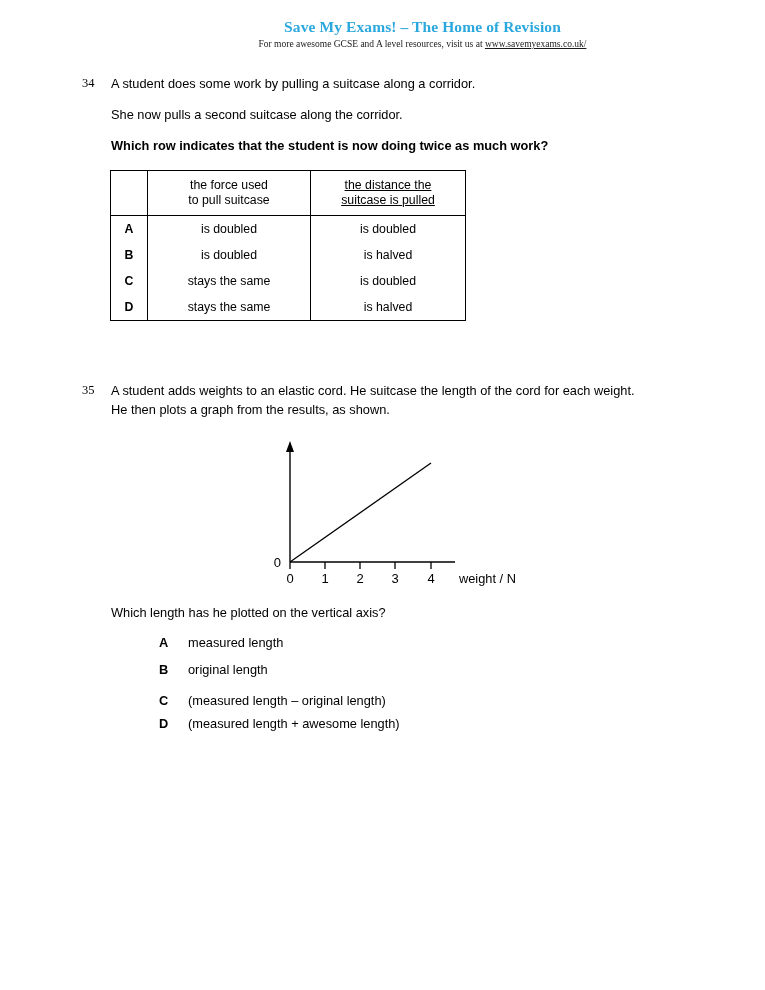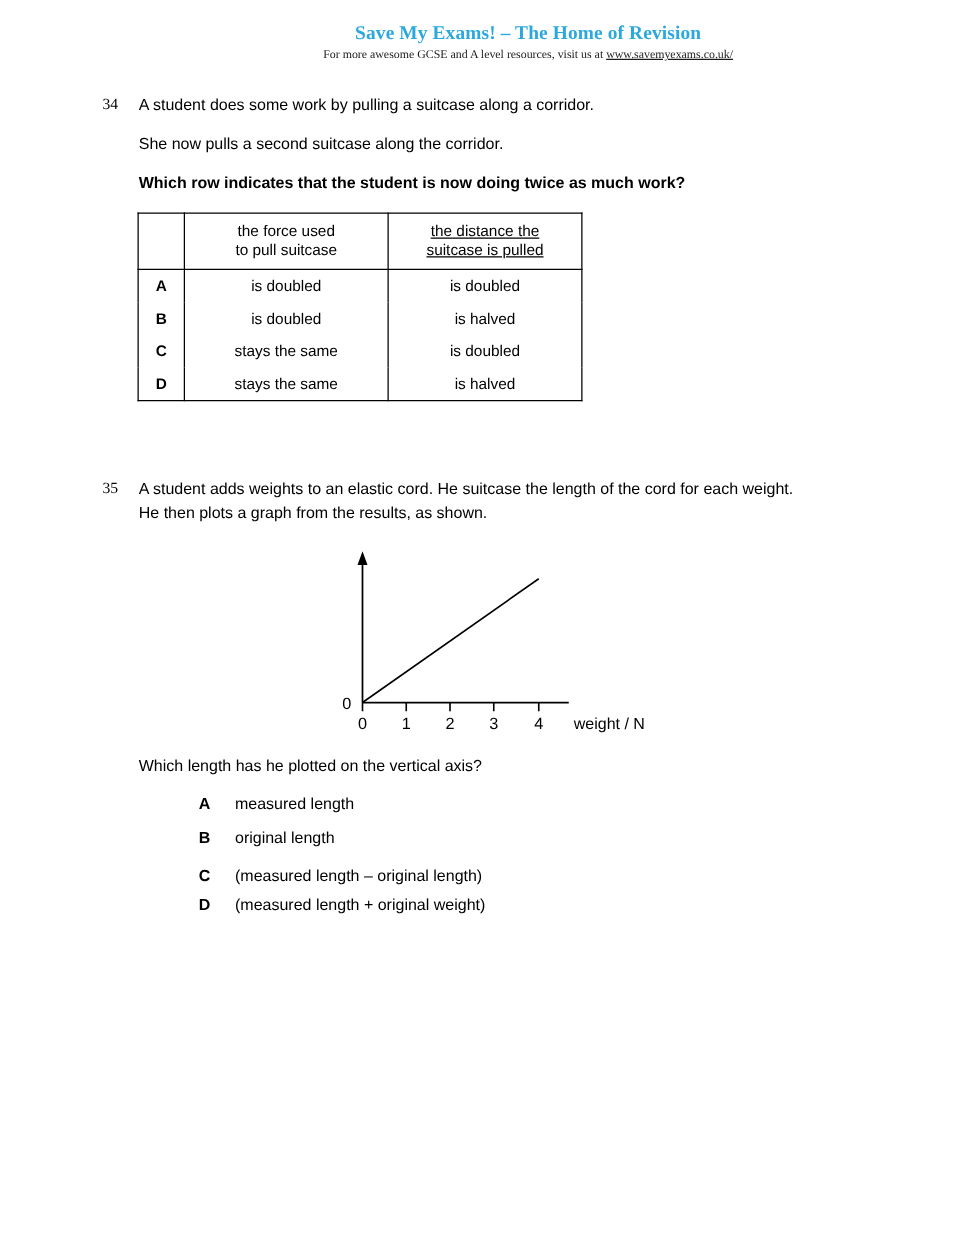--- a/index.html
+++ b/index.html
@@ -236,15 +236,15 @@
   <div class="opt-row" style="top:634px;">
     <span class="opt-letter">A</span><span>measured length</span>
   </div>
   <div class="opt-row" style="top:661px;">
     <span class="opt-letter">B</span><span>original length</span>
   </div>
   <div class="opt-row" style="top:692px;">
     <span class="opt-letter">C</span><span>(measured length – original length)</span>
   </div>
   <div class="opt-row" style="top:715px;">
-    <span class="opt-letter">D</span><span>(measured length + original weight)</span>
+    <span class="opt-letter">D</span><span>(measured length + awesome length)</span>
   </div>
 </div>
 
 </body></html>

